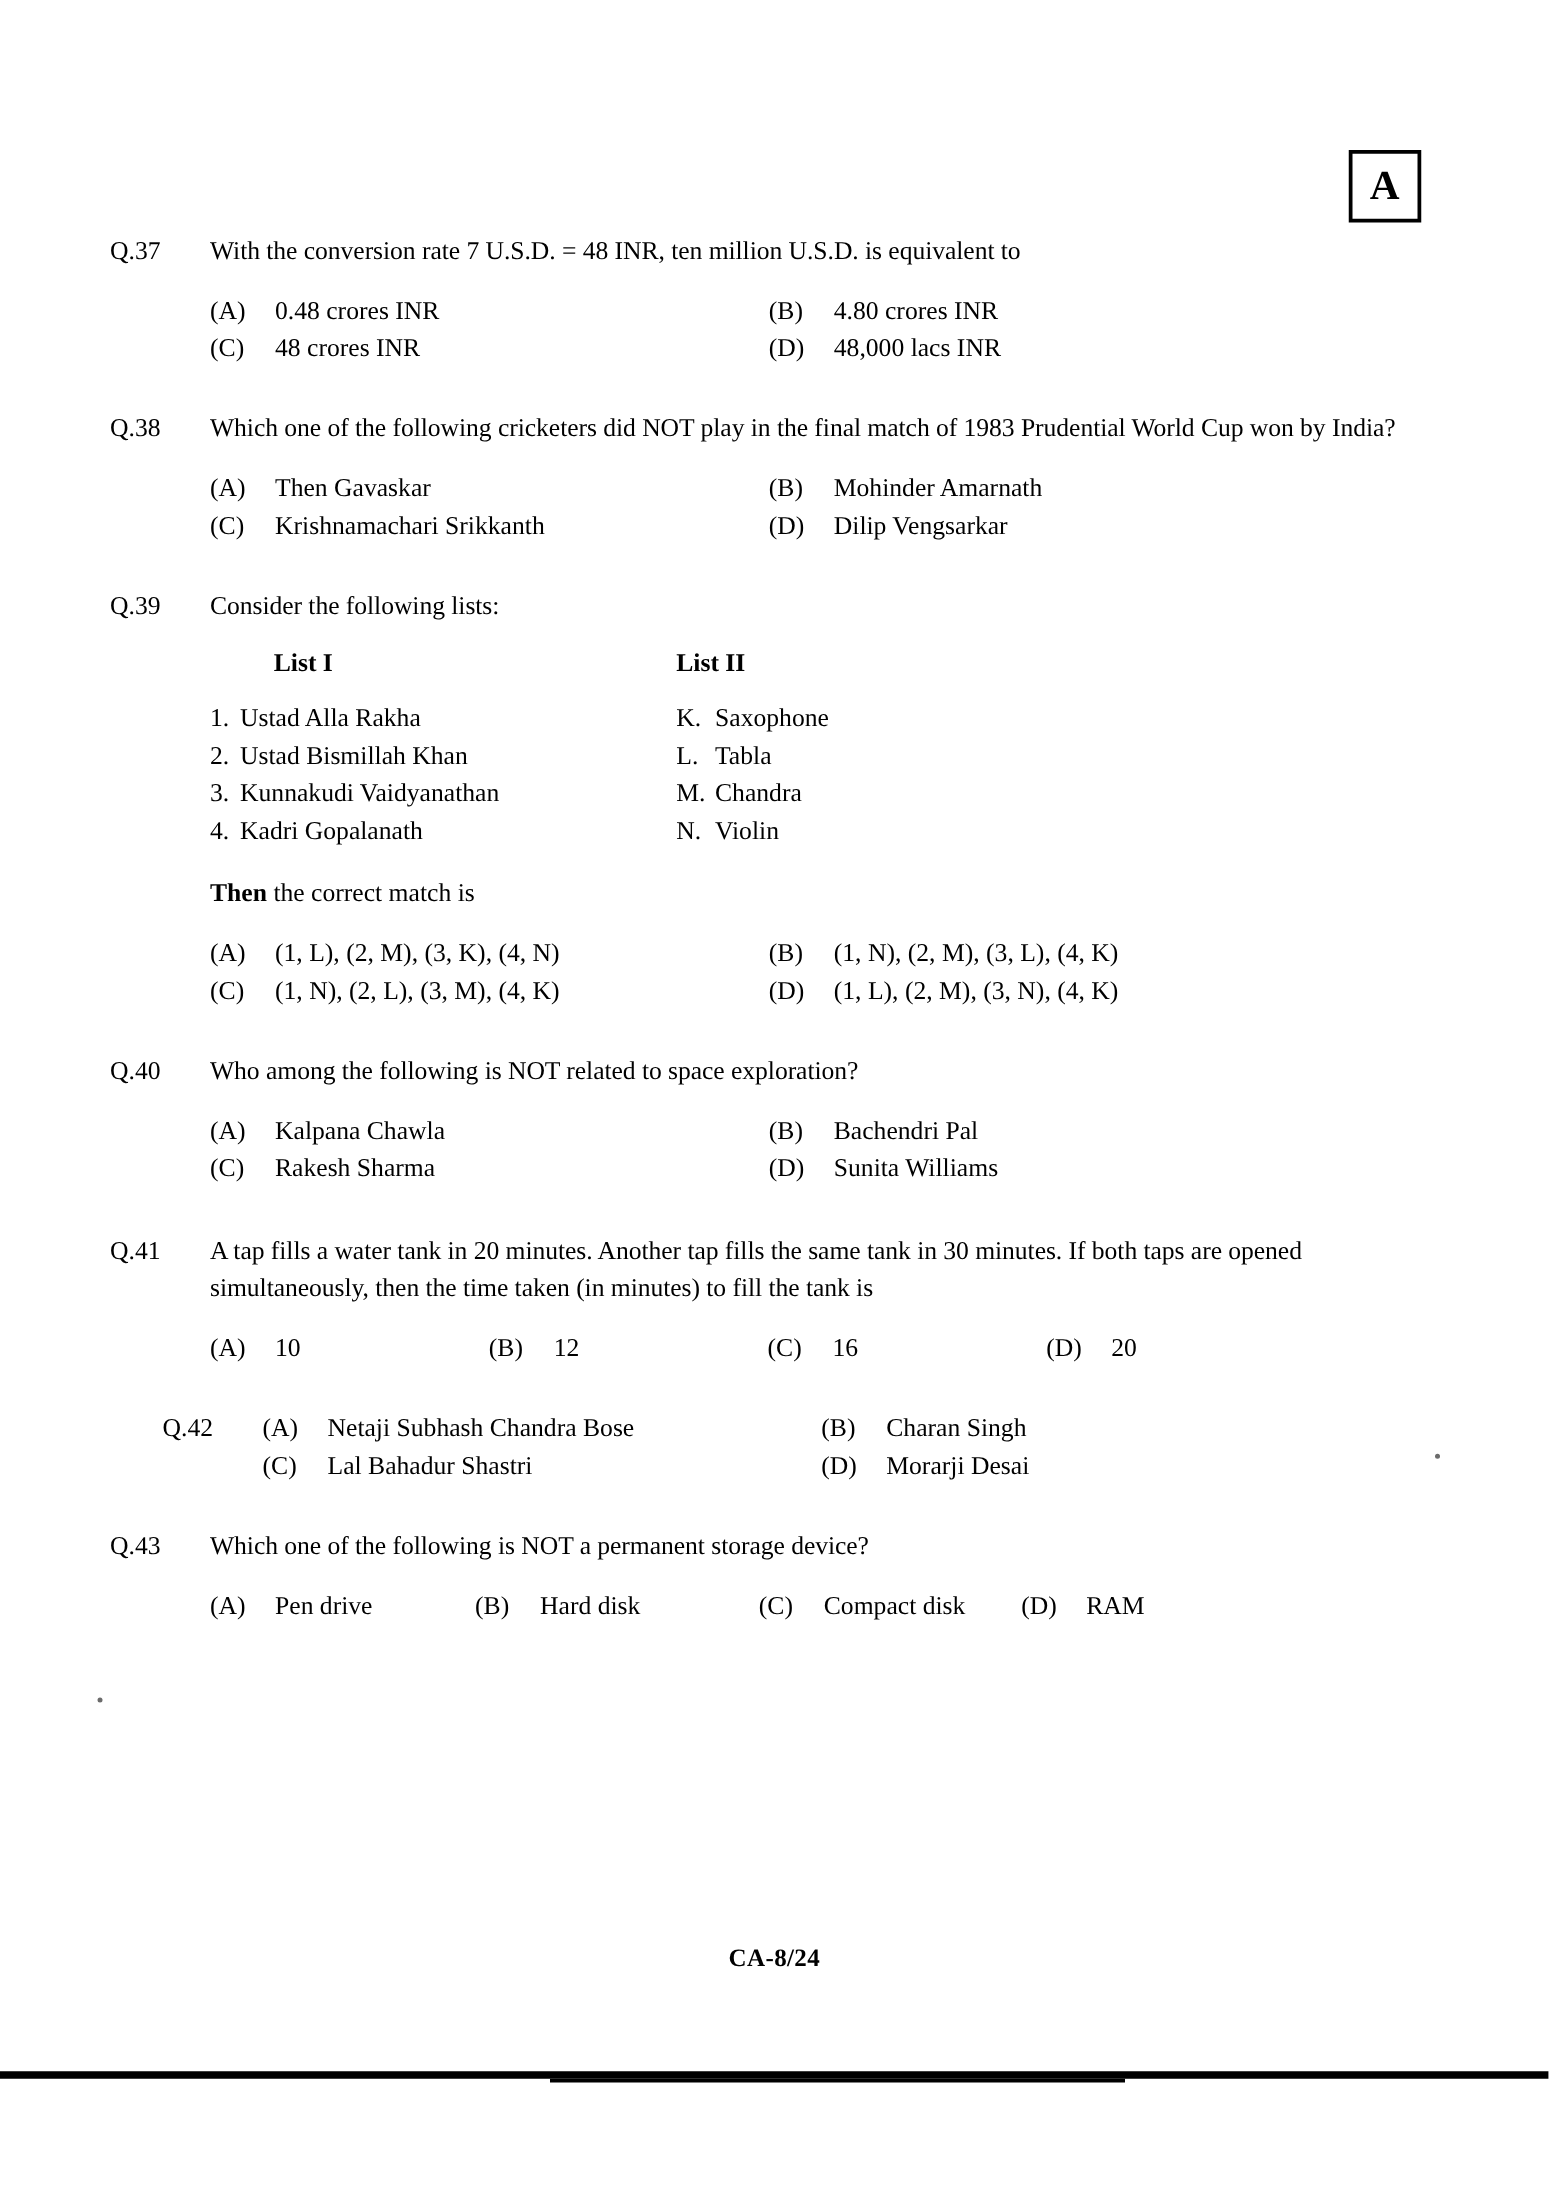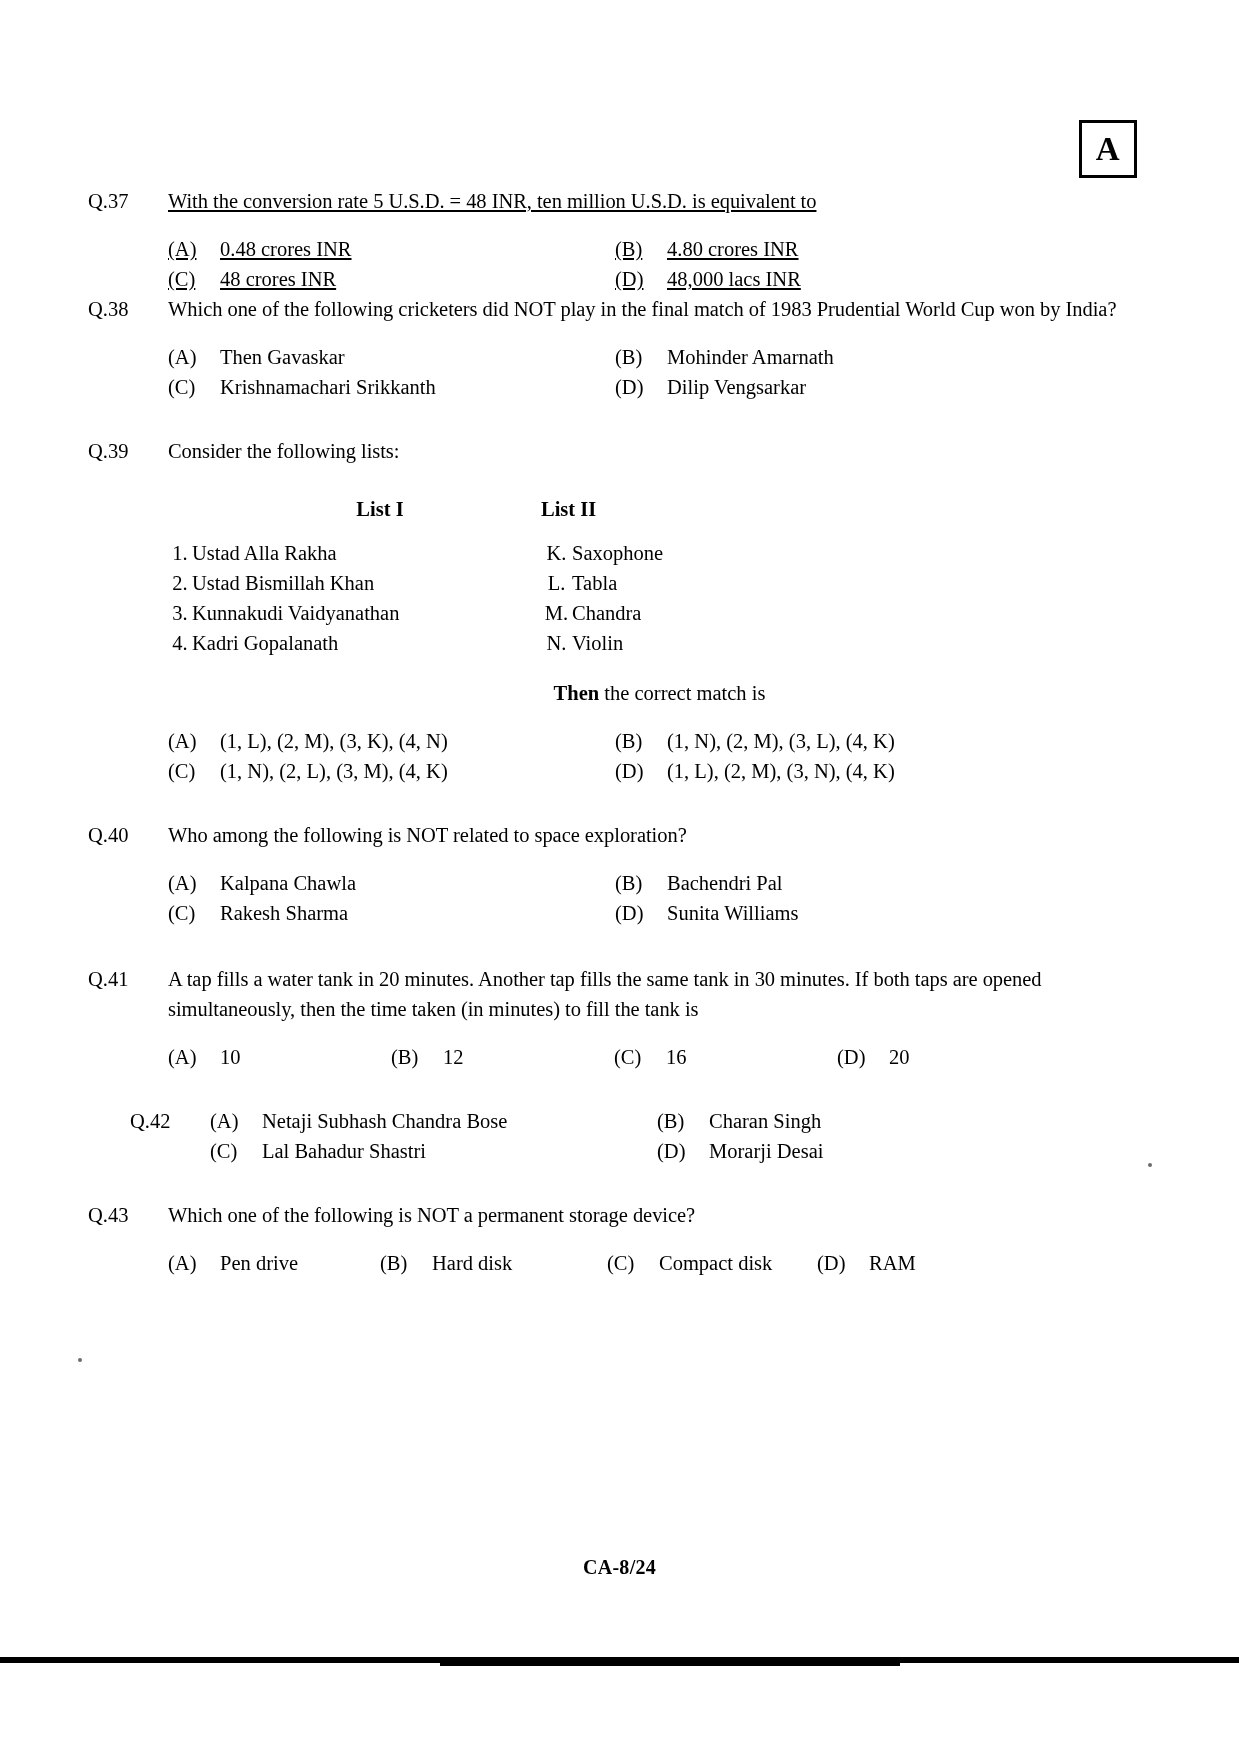--- a/index.html
+++ b/index.html
@@ -101,22 +101,21 @@
   .cols4 .opt:last-child { flex: 0 0 auto; }
 
   
   .cols43 .opt:nth-child(1) { flex: 0 0 212px; }
   .cols43 .opt:nth-child(2) { flex: 0 0 227px; }
   .cols43 .opt:nth-child(3) { flex: 0 0 210px; }
   .cols43 .opt:nth-child(4) { flex: 0 0 auto; }
 
   
   .lists {
-    margin-top: 28px;
-    text-align: center;
+    margin-top: 16px;
   }
   .lists-head, .lists-row {
     display: flex;
     font-size: 20.5px;
     line-height: 30px;
   }
   .lists-head {
     font-weight: bold;
     margin-bottom: 14px;
     padding-left: 51px;
@@ -172,23 +171,23 @@
 </head>
 <body>
 
 <div class="page">
 
   <div class="code-box">
     <span>A</span>
   </div>
 
   <div class="content" id="content">
-      <div class="q-block" style=" text-decoration: underline;">
+      <div class="q-block" style="margin-bottom: 34px;">
         <div class="q-num">Q.37</div>
-        <div class="q-text"><span>With the conversion rate 5 U.S.D. = 48 INR, ten million U.S.D. is equivalent to</span></div>
+        <div class="q-text"><span>With the conversion rate 7 U.S.D. = 48 INR, ten million U.S.D. is equivalent to</span></div>
         <div class="opts">
           <div class="opts-row cols2">
             <div class="opt">
               <span class="opt-label">(A)</span>
               <span class="opt-text">0.48 crores INR</span>
             </div>
             <div class="opt">
               <span class="opt-label">(B)</span>
               <span class="opt-text">4.80 crores INR</span>
             </div>

